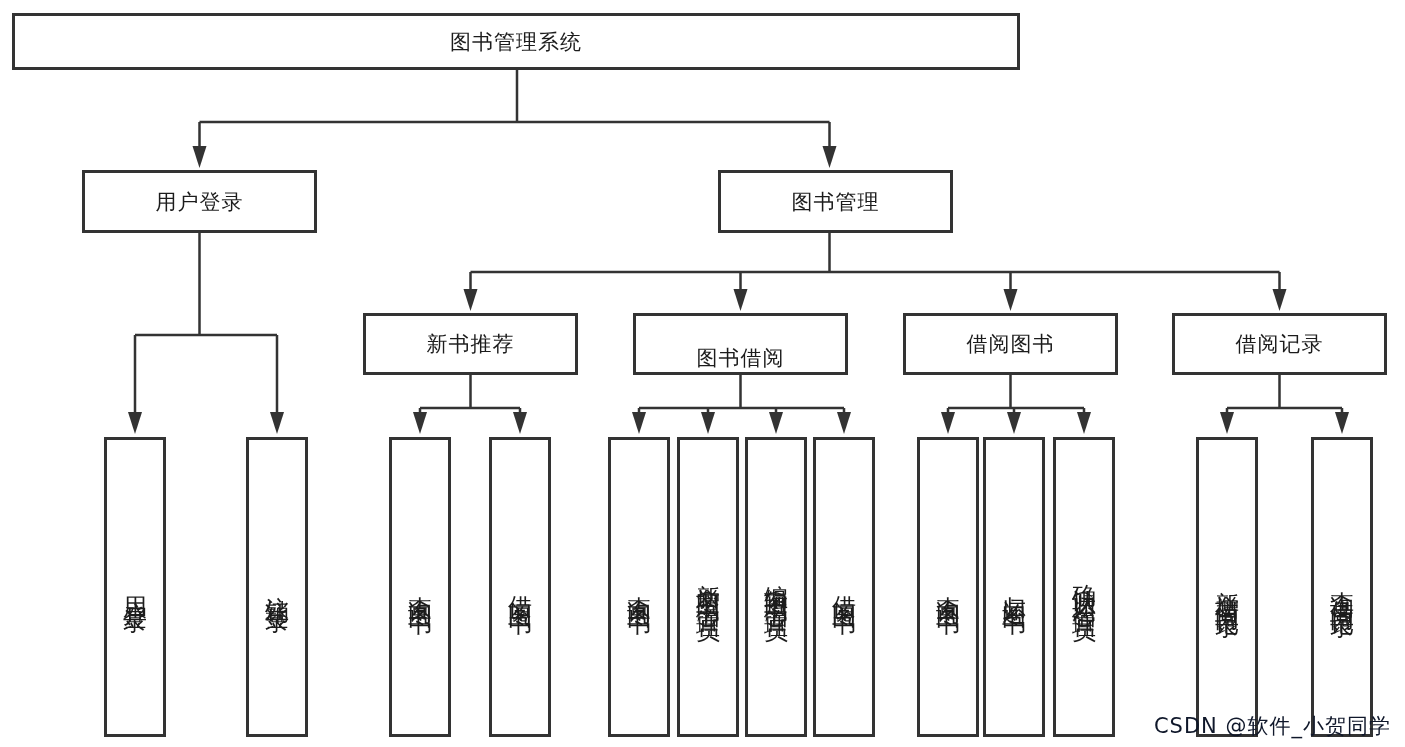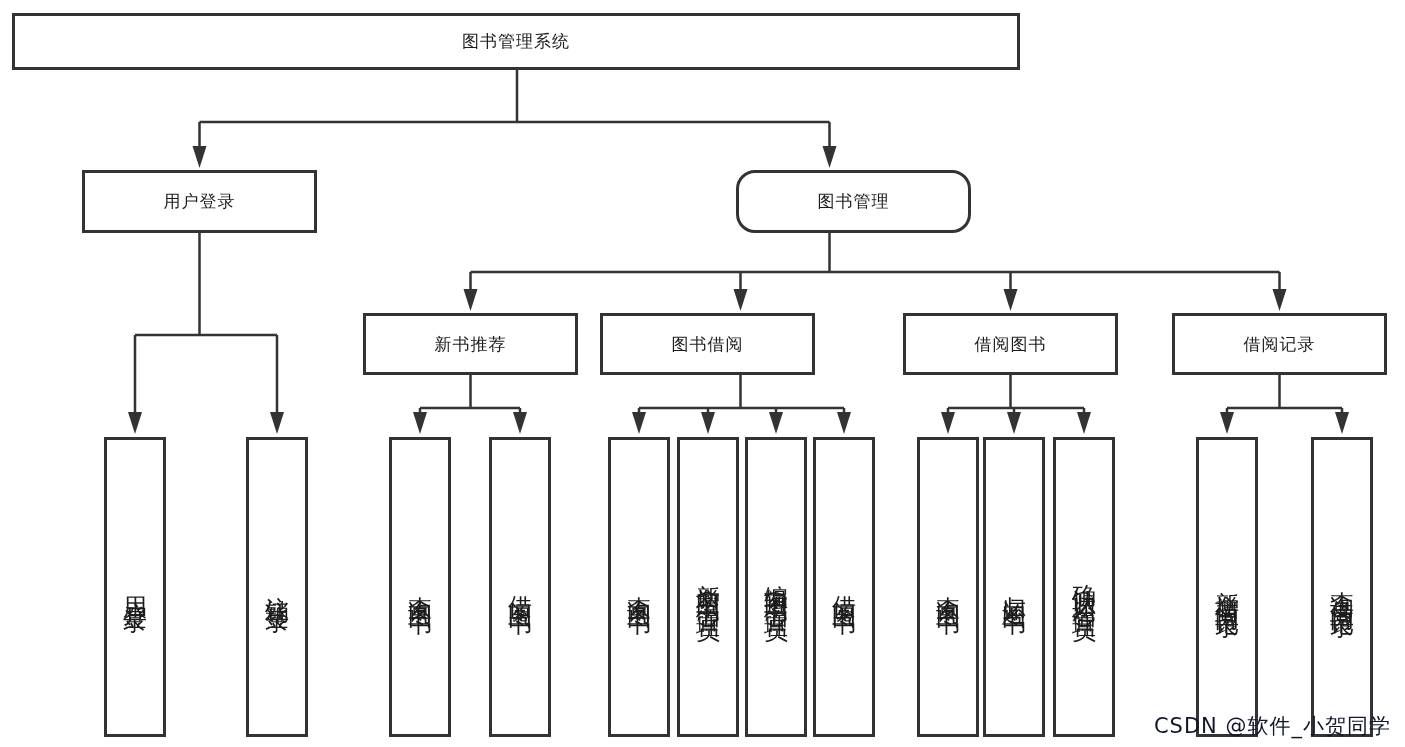--- a/index.html
+++ b/index.html
@@ -19,27 +19,27 @@
   .node {
     position: absolute;
     box-sizing: border-box;
     background: #ffffff;
     border: 3px solid #333333;
     display: flex;
     align-items: center;
     justify-content: center;
     color: #1c1c1c;
   }
-  .h-node { font-size: 17px; letter-spacing: 1px; }
+  .h-node { font-size: 21px; letter-spacing: 1px; }
   .root-node  { left: 12px;  top: 13px;  width: 1008px; height: 57px; }
   .l2-user    { left: 82px;  top: 170px; width: 235px;  height: 63px; }
-  .l2-book    { left: 736px; top: 170px; width: 235px;  height: 63px; border-radius: 19px; }
+  .l2-book    { left: 718px; top: 170px; width: 235px;  height: 63px; }
   .l3 { top: 313px; width: 215px; height: 62px; }
   .l3-s0 { left: 363px; }
-  .l3-s1 { left: 600px; }
+  .l3-s1 { left: 633px; align-items: flex-end; }
   .l3-s2 { left: 903px; }
   .l3-s3 { left: 1172px; }
   .leaf {
     top: 437px; width: 62px; height: 300px;
     font-size: 24px;
   }
   .leaf .vtext {
     writing-mode: vertical-rl;
     text-orientation: mixed;
     letter-spacing: 5px;

